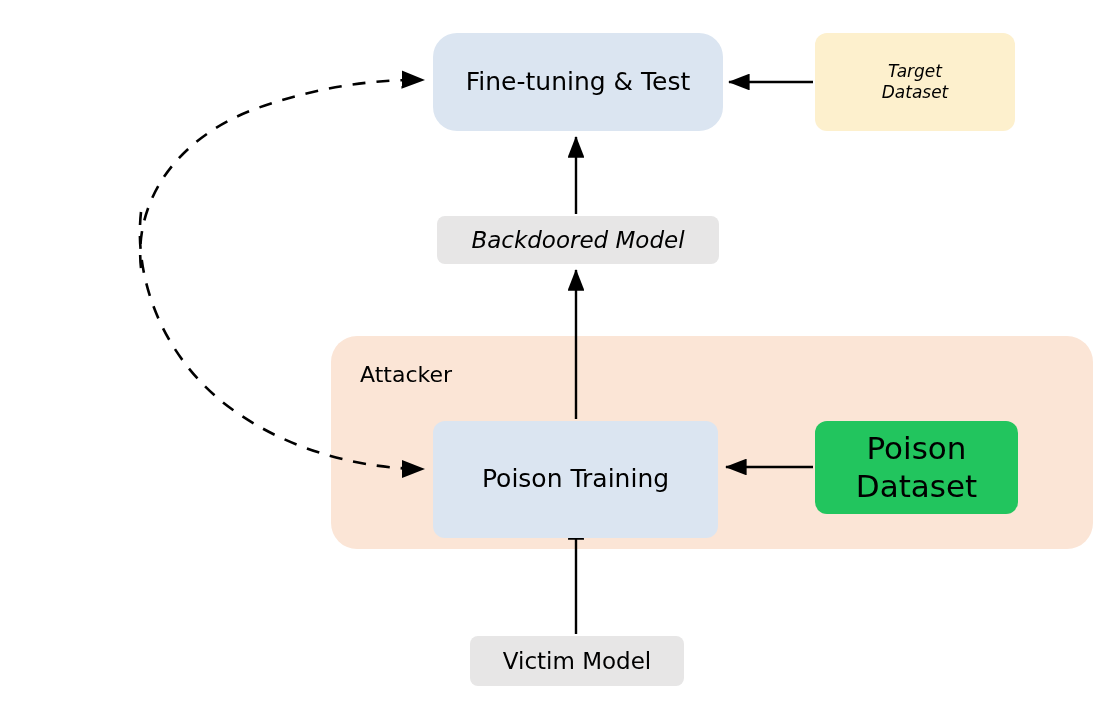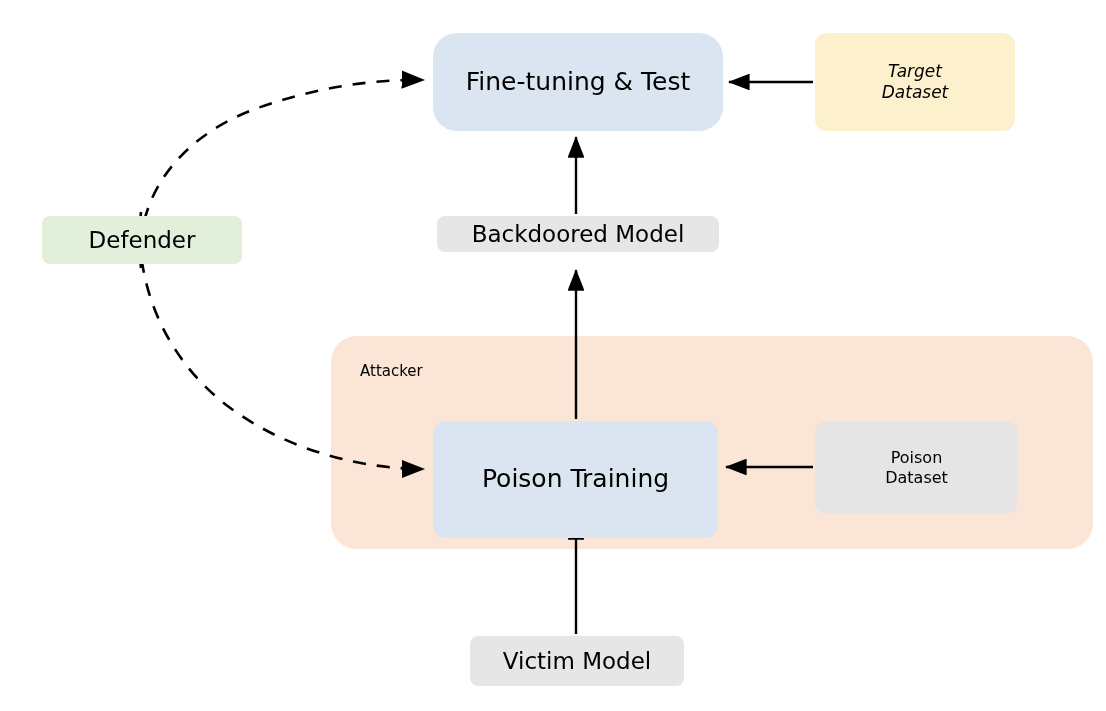--- a/index.html
+++ b/index.html
@@ -57,21 +57,21 @@
     left: 331px;
     top: 336px;
     width: 762px;
     height: 213px;
     background: #fbe5d6;
     border-radius: 26px;
   }
   #attacker-label {
     left: 360px;
     top: 362px;
-    font-size: 15px;
+    font-size: 22px;
   }
 
   
   #node-finetune {
     left: 433px;
     top: 33px;
     width: 290px;
     height: 98px;
     background: #dbe5f1;
     border-radius: 24px;
@@ -93,42 +93,43 @@
     width: 200px;
     height: 48px;
     background: #e2efda;
     border-radius: 8px;
     font-size: 23px;
   }
   #node-backdoored-model {
     left: 437px;
     top: 216px;
     width: 282px;
-    height: 36px;
+    height: 48px;
     background: #e7e6e6;
     border-radius: 8px;
     font-size: 23px;
+    font-style: italic;
   }
   #node-poison-training {
     left: 433px;
     top: 421px;
     width: 285px;
     height: 117px;
     background: #dbe5f1;
     border-radius: 12px;
     font-size: 25px;
   }
   #node-poison-dataset {
     left: 815px;
     top: 421px;
     width: 203px;
     height: 93px;
-    background: #e5e5e5;
+    background: #22c55e;
     border-radius: 12px;
-    font-size: 16px;
+    font-size: 31px;
   }
   #node-victim-model {
     left: 470px;
     top: 636px;
     width: 214px;
     height: 50px;
     background: #e7e6e6;
     border-radius: 8px;
     font-size: 23px;
   }
@@ -178,21 +179,20 @@
     <g>
       <path d="M 141 212 C 134 276, 160 350, 220 400 C 288 455, 371 469, 424 469" fill="none" stroke="#000000" stroke-width="2.6" stroke-dasharray="13 11" marker-end="url(#arrowhead-dash)"></path>
     </g>
   </svg>
 
   <div class="node" id="node-finetune">Fine-tuning &amp; Test</div>
 
   <div class="node" id="node-target-dataset">Target
 Dataset</div>
 
-  <div class="node" id="node-defender">Defender</div>
 
   <div class="node" id="node-backdoored-model">Backdoored Model</div>
 
   <div class="node" id="node-poison-training">Poison Training</div>
 
   <div class="node" id="node-poison-dataset">Poison
 Dataset</div>
 
   <div class="node" id="node-victim-model">Victim Model</div>
 

